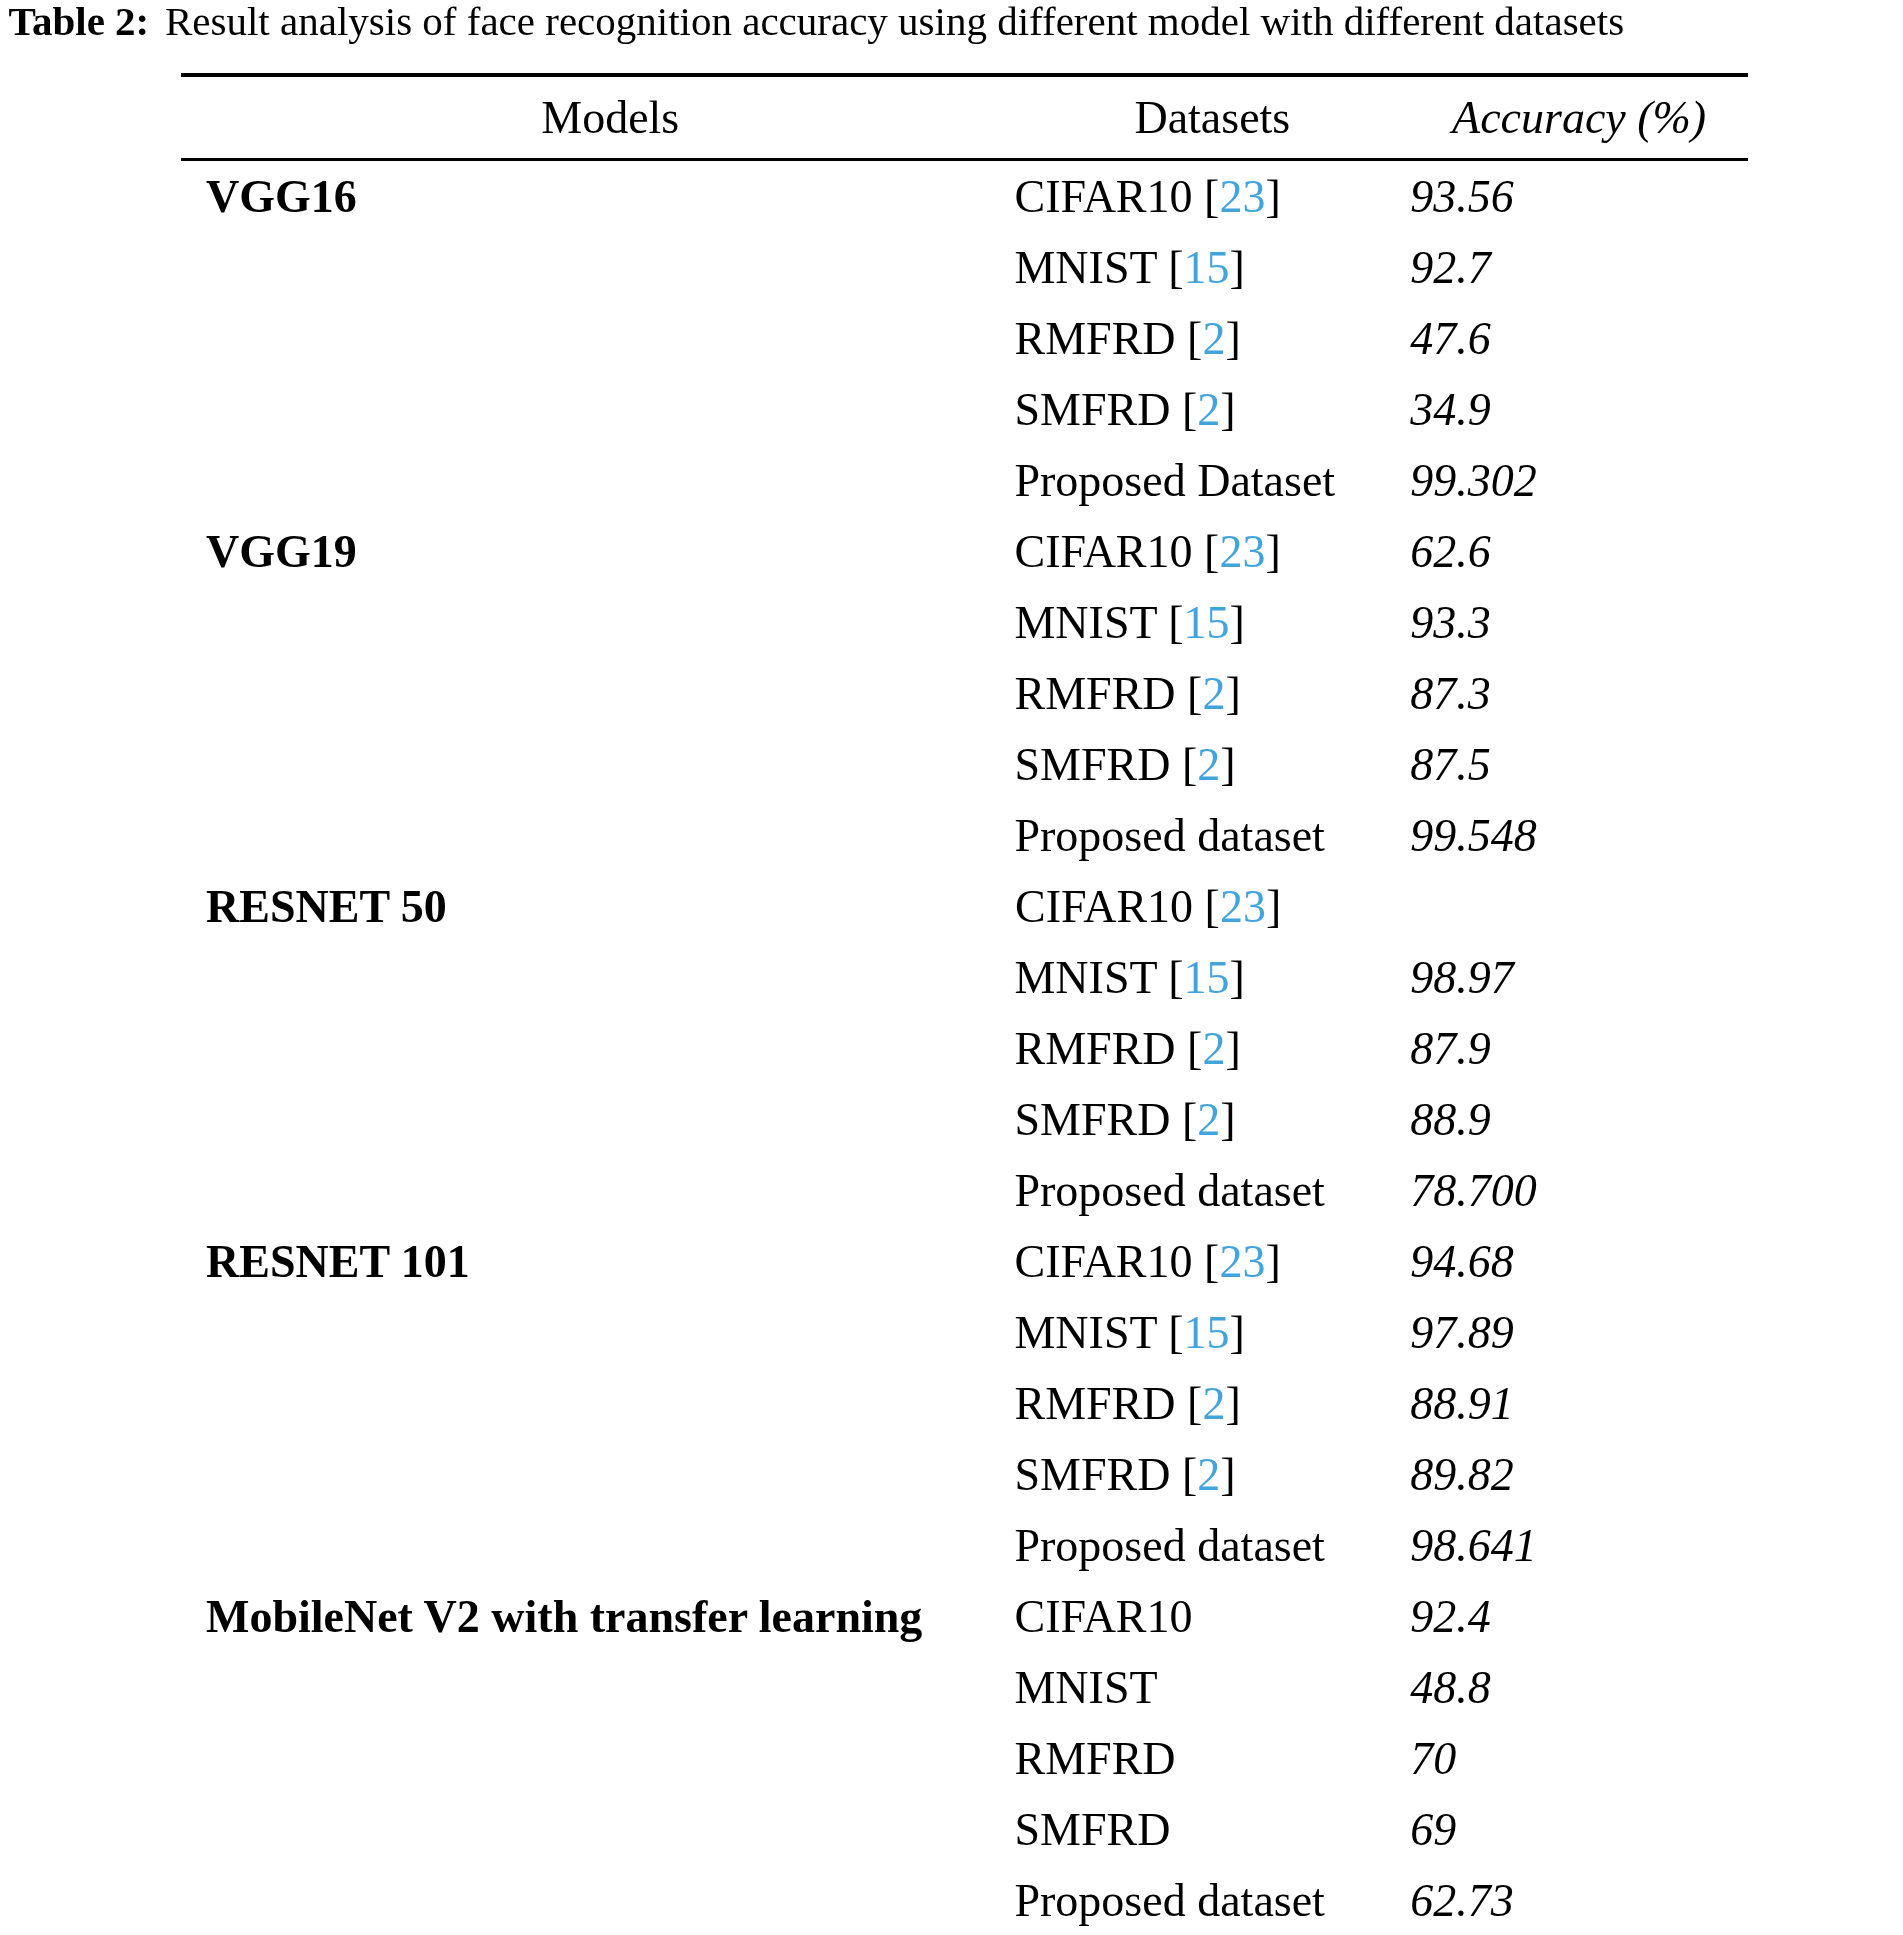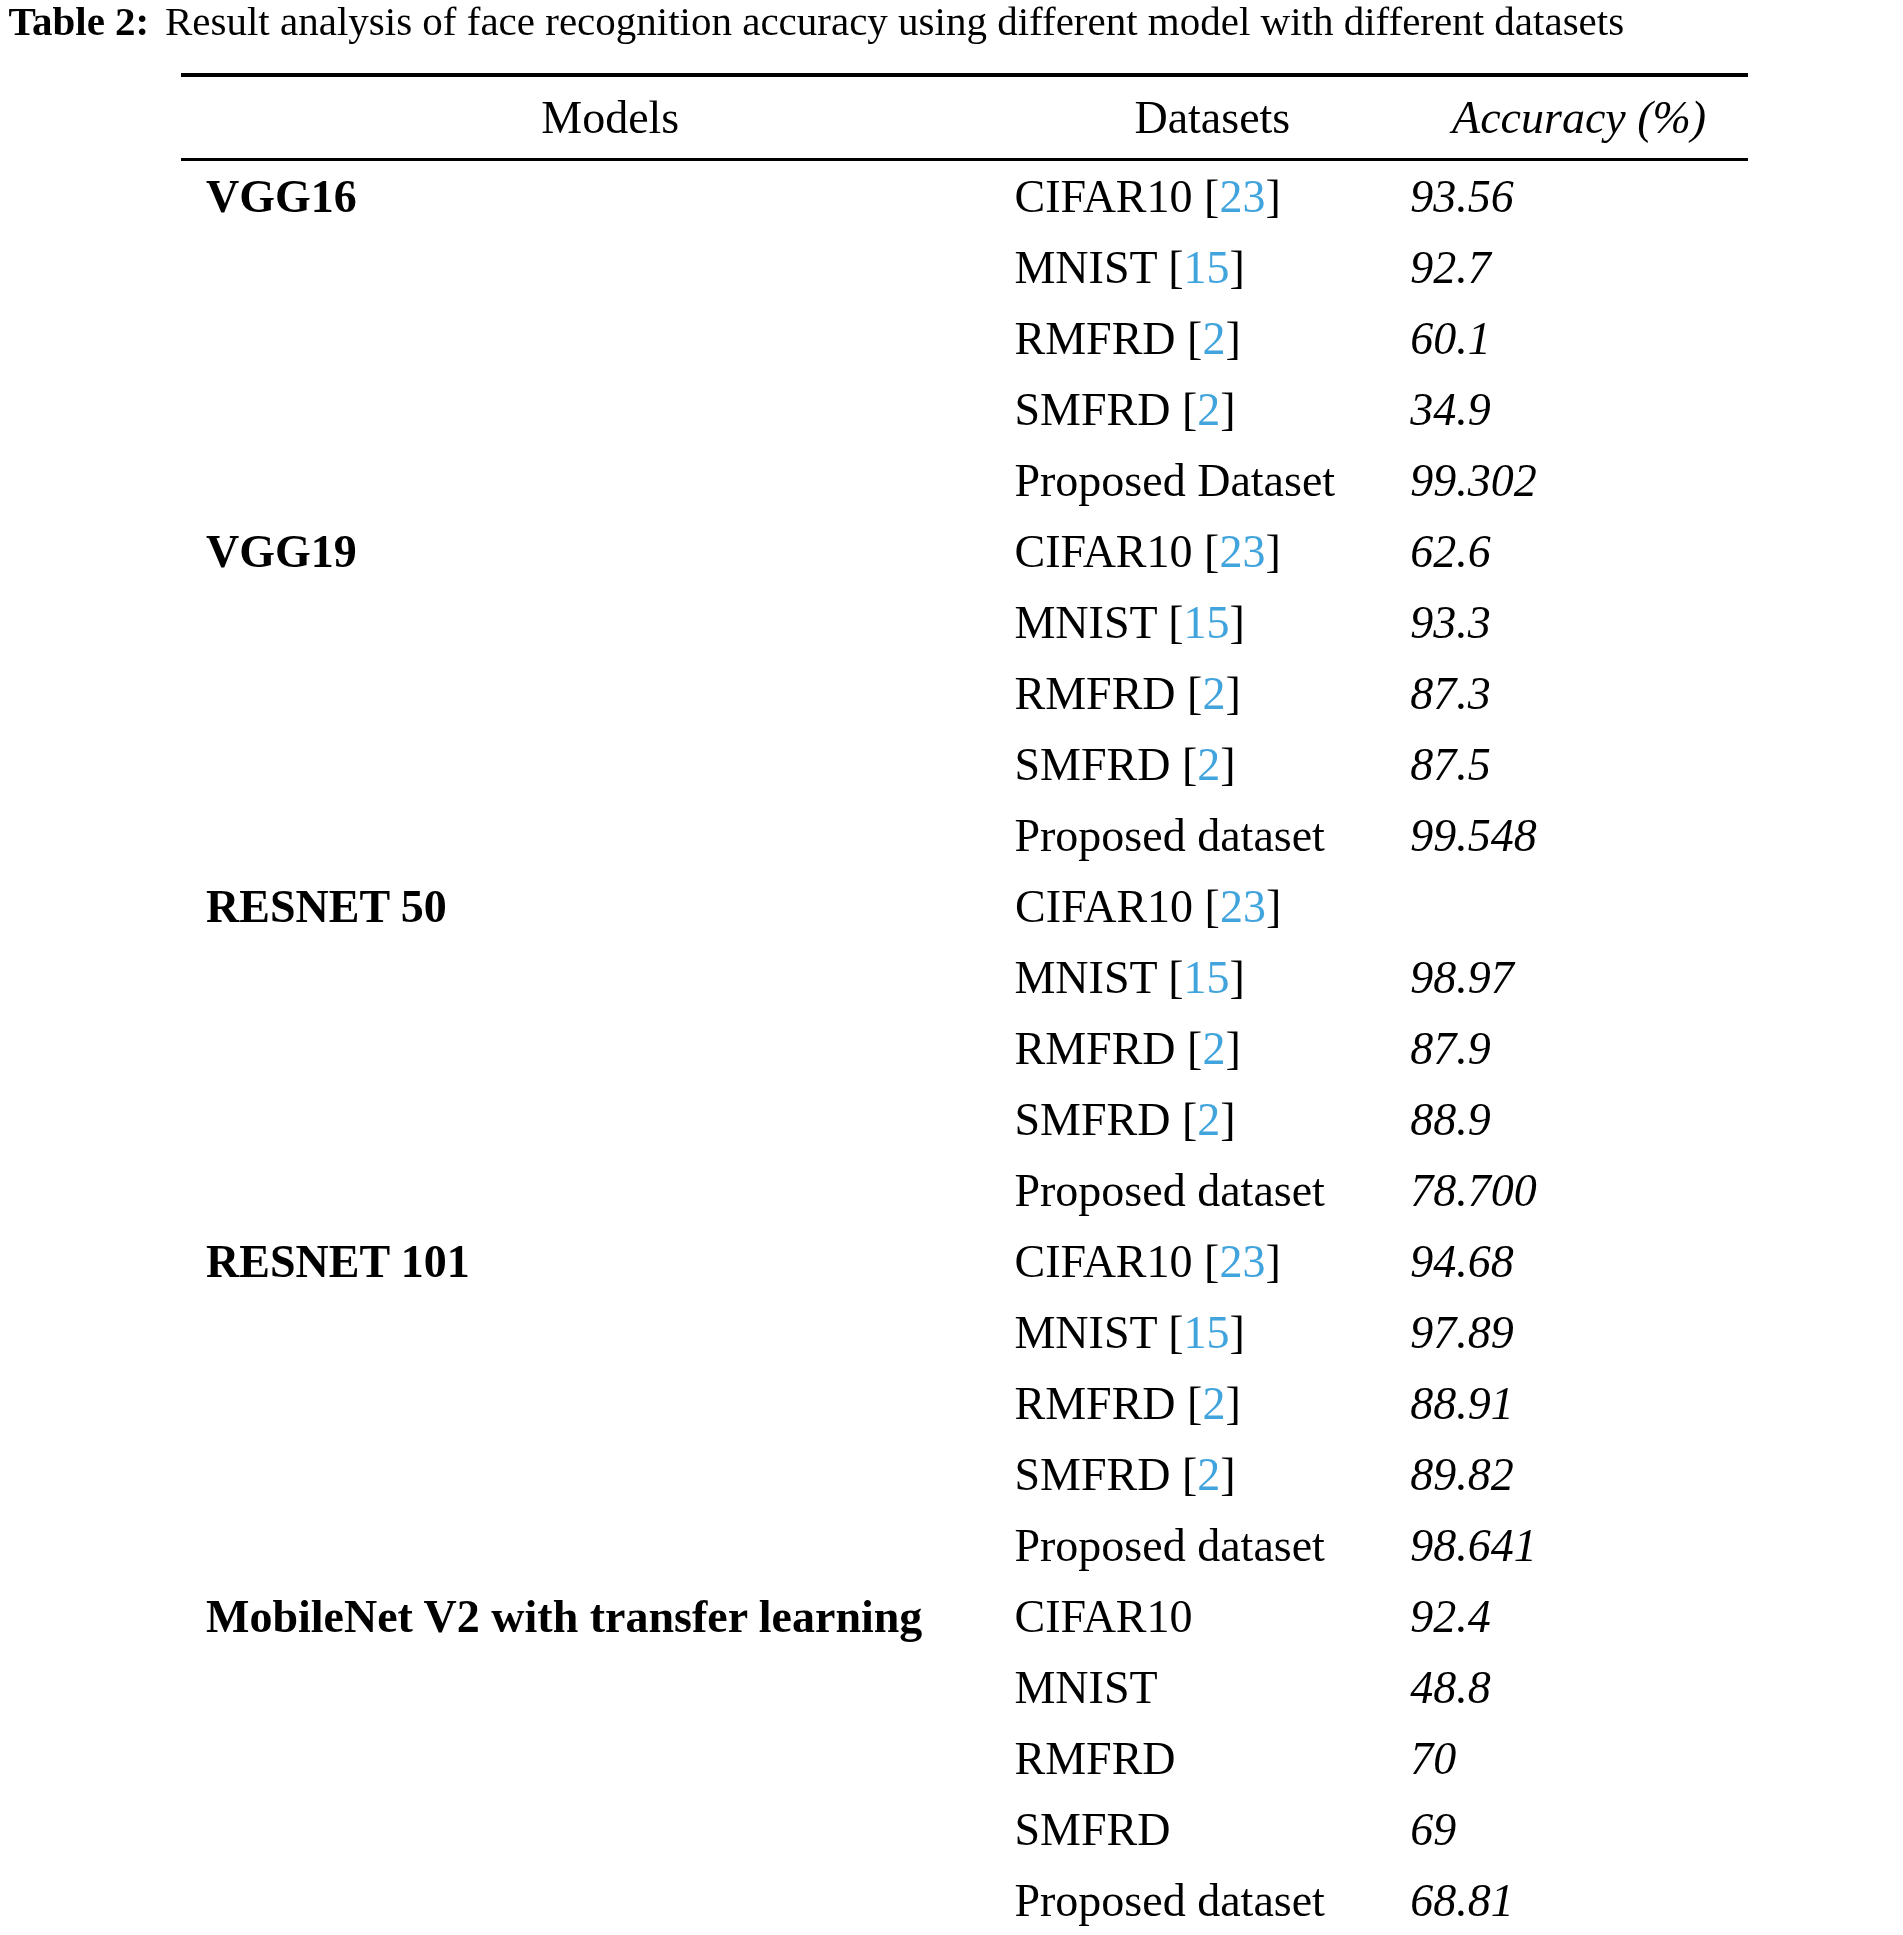--- a/index.html
+++ b/index.html
@@ -70,21 +70,21 @@
     <div class="cell c3"><span>93.56</span></div>
   </div>
   <div class="row">
     <div class="cell c1"></div>
     <div class="cell c2"><span>MNIST</span> <span>[<span class="cite">15</span>]</span></div>
     <div class="cell c3"><span>92.7</span></div>
   </div>
   <div class="row">
     <div class="cell c1"></div>
     <div class="cell c2"><span>RMFRD</span> <span>[<span class="cite">2</span>]</span></div>
-    <div class="cell c3"><span>60.1</span></div>
+    <div class="cell c3"><span>47.6</span></div>
   </div>
   <div class="row">
     <div class="cell c1"></div>
     <div class="cell c2"><span>SMFRD</span> <span>[<span class="cite">2</span>]</span></div>
     <div class="cell c3"><span>34.9</span></div>
   </div>
   <div class="row">
     <div class="cell c1"></div>
     <div class="cell c2"><span>Proposed Dataset</span></div>
     <div class="cell c3"><span>99.302</span></div>
@@ -183,19 +183,19 @@
     <div class="cell c3"><span>70</span></div>
   </div>
   <div class="row">
     <div class="cell c1"></div>
     <div class="cell c2"><span>SMFRD</span></div>
     <div class="cell c3"><span>69</span></div>
   </div>
   <div class="row">
     <div class="cell c1"></div>
     <div class="cell c2"><span>Proposed dataset</span></div>
-    <div class="cell c3"><span>68.81</span></div>
+    <div class="cell c3"><span>62.73</span></div>
   </div>
 
   <div class="rule rule-thick"></div>
 
 </div>
 
 
 </body></html>

